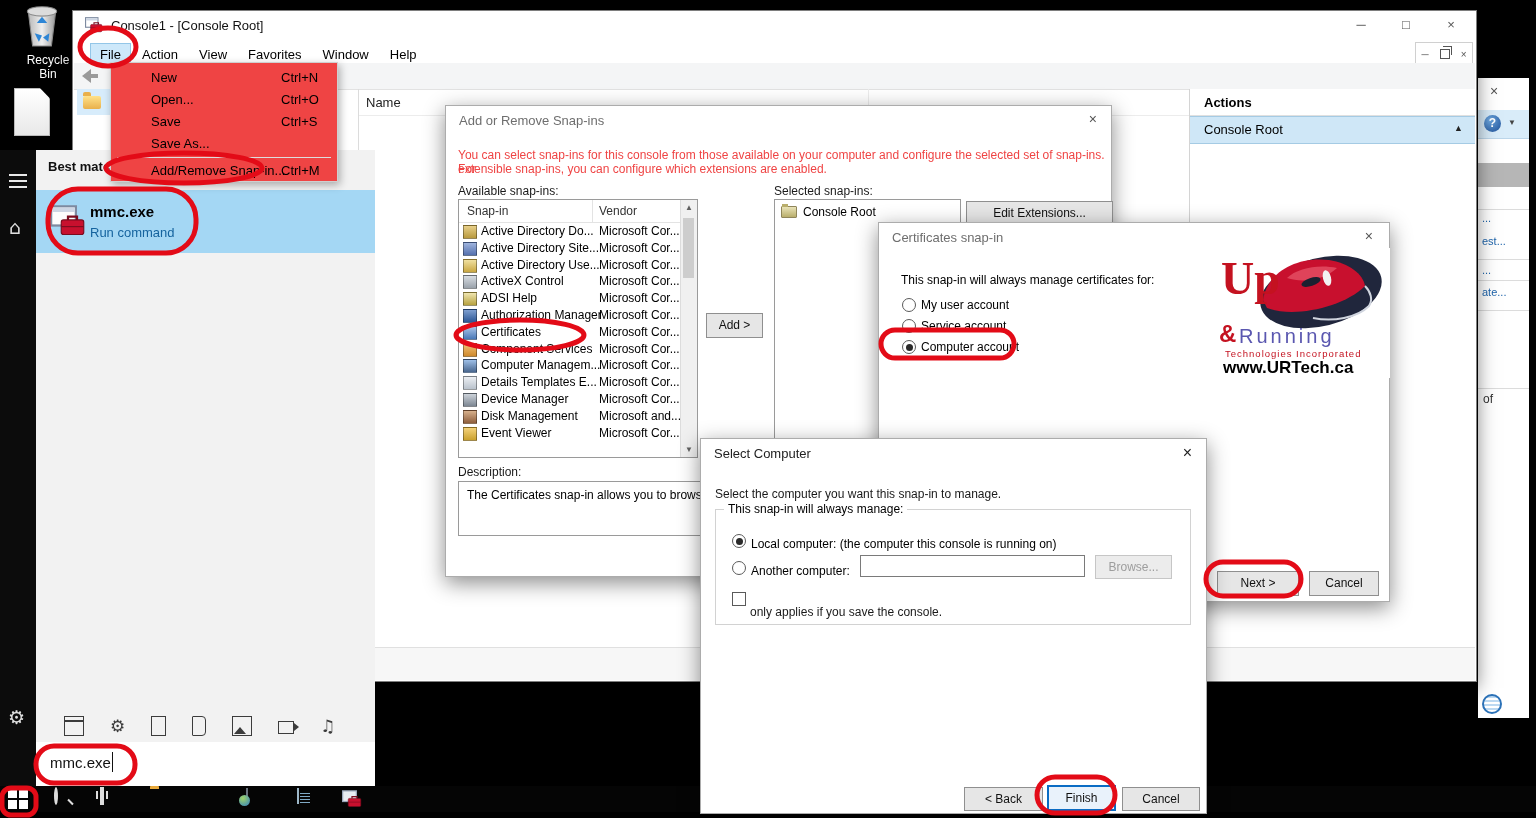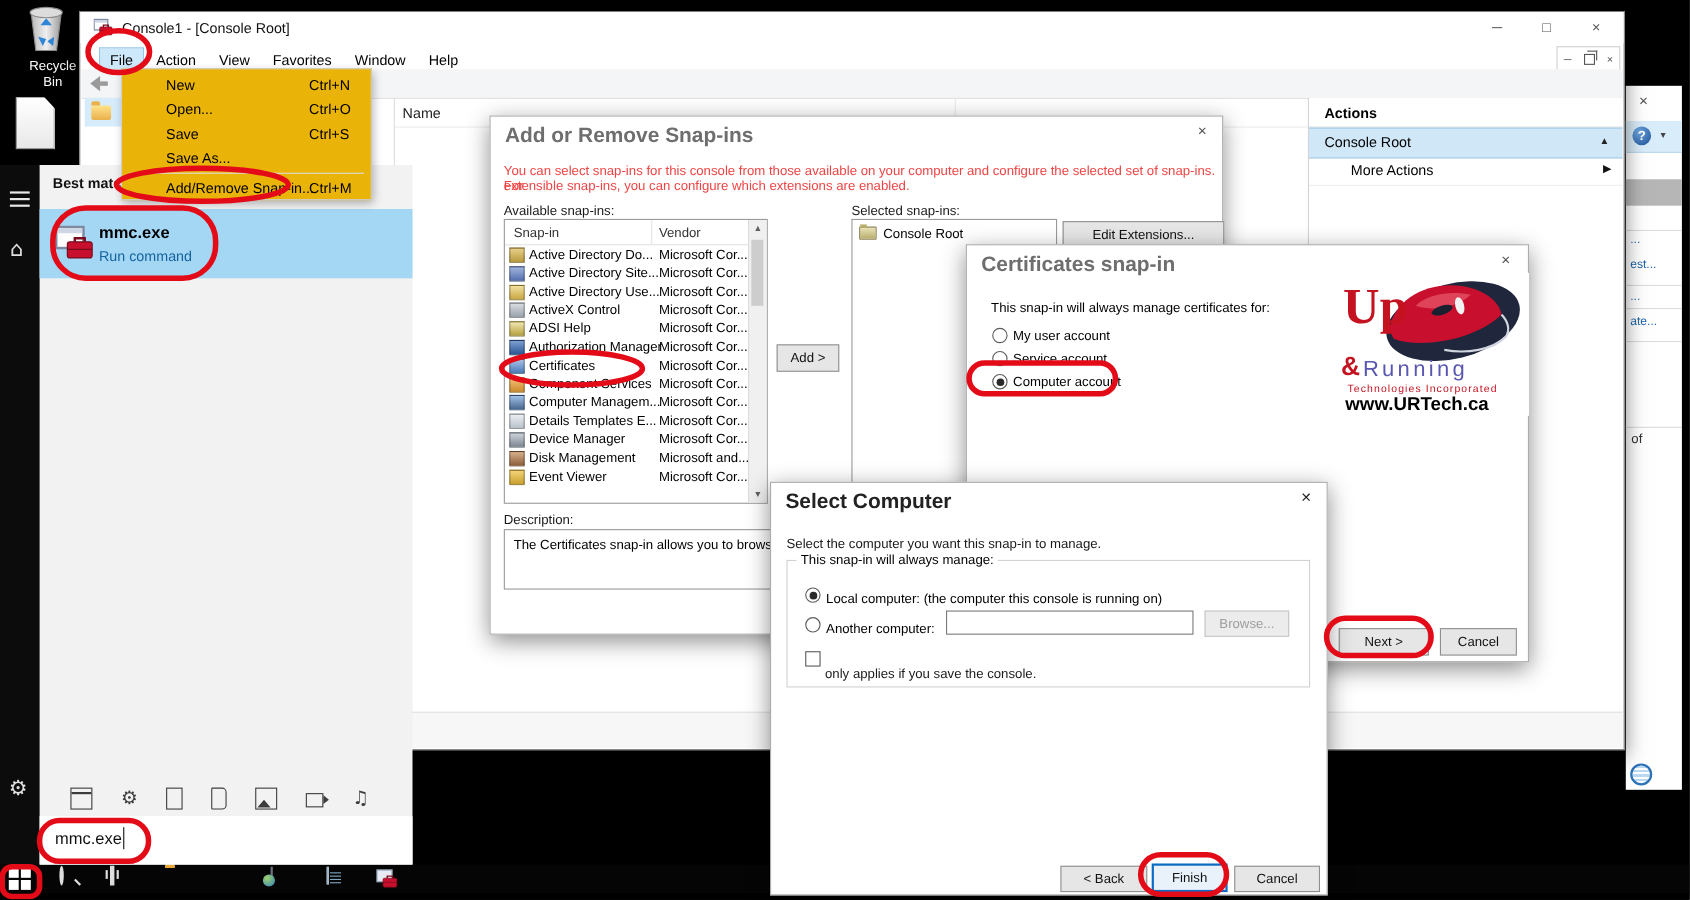--- a/index.html
+++ b/index.html
@@ -52,21 +52,21 @@
   .actions-hline{position:absolute;left:0;right:0;top:26px;height:1px;background:#e0e0e0;}
   .actions-row{position:absolute;left:0;right:0;top:27px;height:26px;background:#cfe7f7;border-top:1px solid #a5cbe4;border-bottom:1px solid #a5cbe4;}
   .actions-row .t{position:absolute;left:14px;top:5px;font-size:13px;}
   .actions-row .c{position:absolute;right:12px;top:6px;font-size:9px;color:#222;}
   .actions-more{position:absolute;left:0;right:0;top:53px;height:26px;border-bottom:1px solid #efefef;}
   .actions-more .t{position:absolute;left:38px;top:5px;font-size:13px;}
   .actions-more .c{position:absolute;right:10px;top:6px;font-size:10px;color:#111;}
 
   
   .dlg{background:#fff;border:1px solid #acacac;box-shadow:0 6px 20px rgba(0,0,0,.45);}
-  .dtitle{position:absolute;left:13px;top:7px;font-size:19px;color:#6e6e6e;font-weight:bold;}
+  .dtitle{position:absolute;left:13px;top:7px;font-size:13px;color:#6e6e6e;}
   .dx{position:absolute;top:5px;font-size:14px;color:#555;}
   .btn{position:absolute;background:#e6e6e6;border:1px solid #8f8f8f;font-size:12px;text-align:center;color:#111;}
   .btn.def{border:2px solid #0a6cc4;background:#e9f2fb;}
   .btn.disabled{background:#ececec;border:1px solid #c6c6c6;color:#9d9d9d;}
 
   
   .add-dlg{left:445px;top:105px;width:665px;height:470px;}
   .add-dlg .intro{position:absolute;left:12px;font-size:12px;color:#ef4444;}
   .lblsm{position:absolute;font-size:12px;color:#1a1a1a;}
   .listbox{position:absolute;left:12px;top:93px;width:238px;height:257px;border:1px solid #9a9a9a;background:#fff;overflow:hidden;}
@@ -99,21 +99,21 @@
   
   .sel-dlg{left:700px;top:438px;width:505px;height:374px;}
   .sel-dlg .dtitle{color:#222;}
   .group{position:absolute;left:14px;top:70px;width:474px;height:114px;border:1px solid #d2d2d2;}
   .legend{position:absolute;left:8px;top:-8px;background:#fff;padding:0 4px;font-size:12px;}
   .rrow .radio{top:0;}
   .cb{position:absolute;width:12px;height:12px;border:1px solid #5a5a5a;background:#fff;}
   .txtin{position:absolute;border:1px solid #7a7a7a;background:#fff;font-size:12px;padding:0 4px;box-sizing:border-box;}
 
   
-  .filemenu{left:110px;top:62px;width:228px;height:120px;background:#eab308;border:1px solid #cfcfcf;box-shadow:2px 3px 8px rgba(0,0,0,.3);padding-top:4px;box-sizing:border-box;}
+  .filemenu{left:110px;top:62px;width:228px;height:120px;background:#ef4444;border:1px solid #cfcfcf;box-shadow:2px 3px 8px rgba(0,0,0,.3);padding-top:4px;box-sizing:border-box;}
   .fitem{position:relative;height:22px;font-size:13px;}
   .flab{position:absolute;left:40px;top:3px;}
   .fsc{position:absolute;left:170px;top:3px;}
   .fsep{height:1px;background:#dddddd;margin:2px 6px;}
 
   
   .rail{left:0;top:150px;width:36px;height:636px;background:#0c0c0c;}
   .hamburger{position:absolute;left:9px;top:24px;width:18px;height:14px;display:flex;flex-direction:column;justify-content:space-between;}
   .hamburger span{height:2px;background:#e8e8e8;}
   .rail-glyph{position:absolute;color:#e0e0e0;font-size:19px;font-family:"DejaVu Sans",sans-serif;}
@@ -275,24 +275,20 @@
     <div class="splitter"></div>
     <div class="colhdr">Name</div>
     <div class="hdrline"></div>
     <div class="colline"></div>
     <div class="actions">
       <div class="actions-hdr">Actions</div>
       <div class="actions-hline"></div>
       <div class="actions-row">
         <span class="t">Console Root</span>
         <span class="c">▲</span>
-      </div>
-      <div class="actions-more">
-        <span class="t">More Actions</span>
-        <span class="c">▶</span>
       </div>
     </div>
     <div class="statusbar"></div>
   </div>
 
   <div class="ab dlg add-dlg">
     <span class="dtitle">Add or Remove Snap-ins</span>
     <span class="dx" style="right:14px">×</span>
     <div class="intro" style="top:42px">You can select snap-ins for this console from those available on your computer and configure the selected set of snap-ins. For</div>
     <div class="intro" style="top:56px">extensible snap-ins, you can configure which extensions are enabled.</div>

